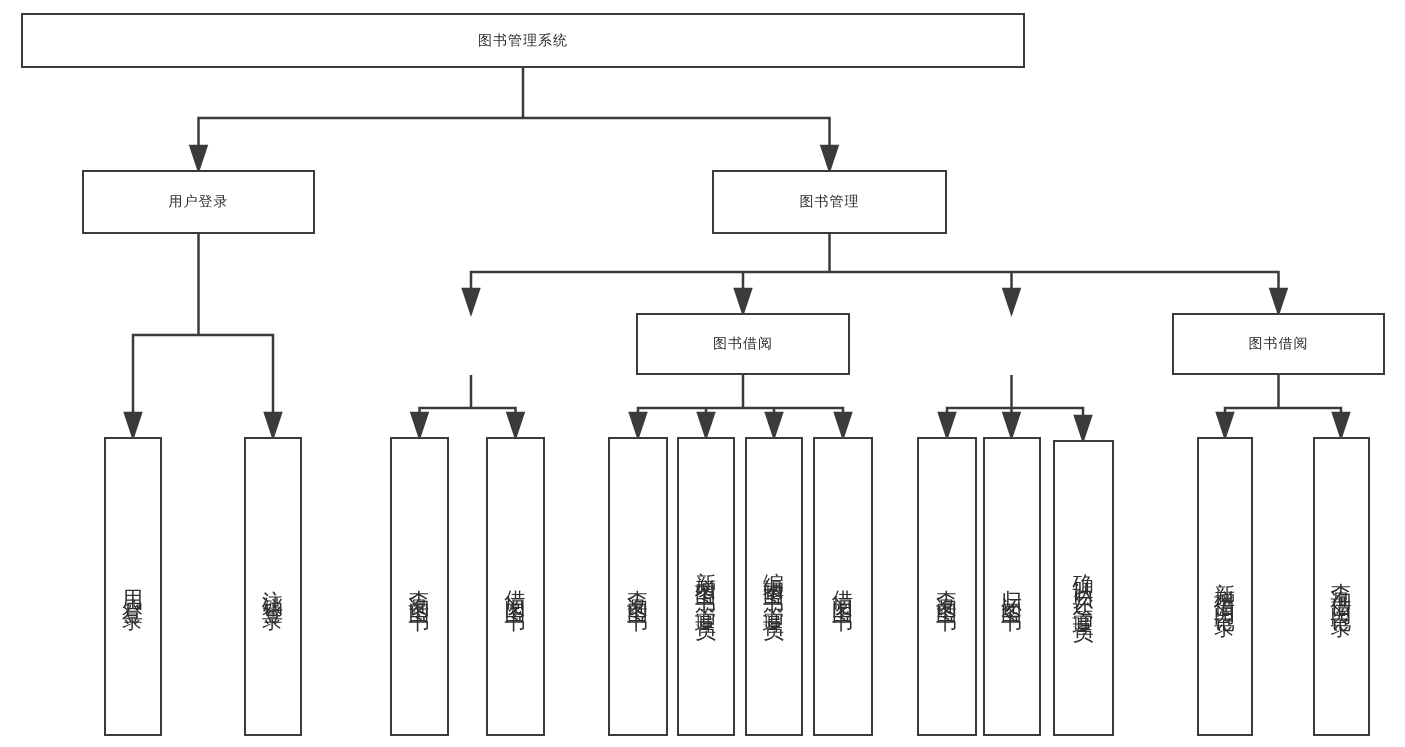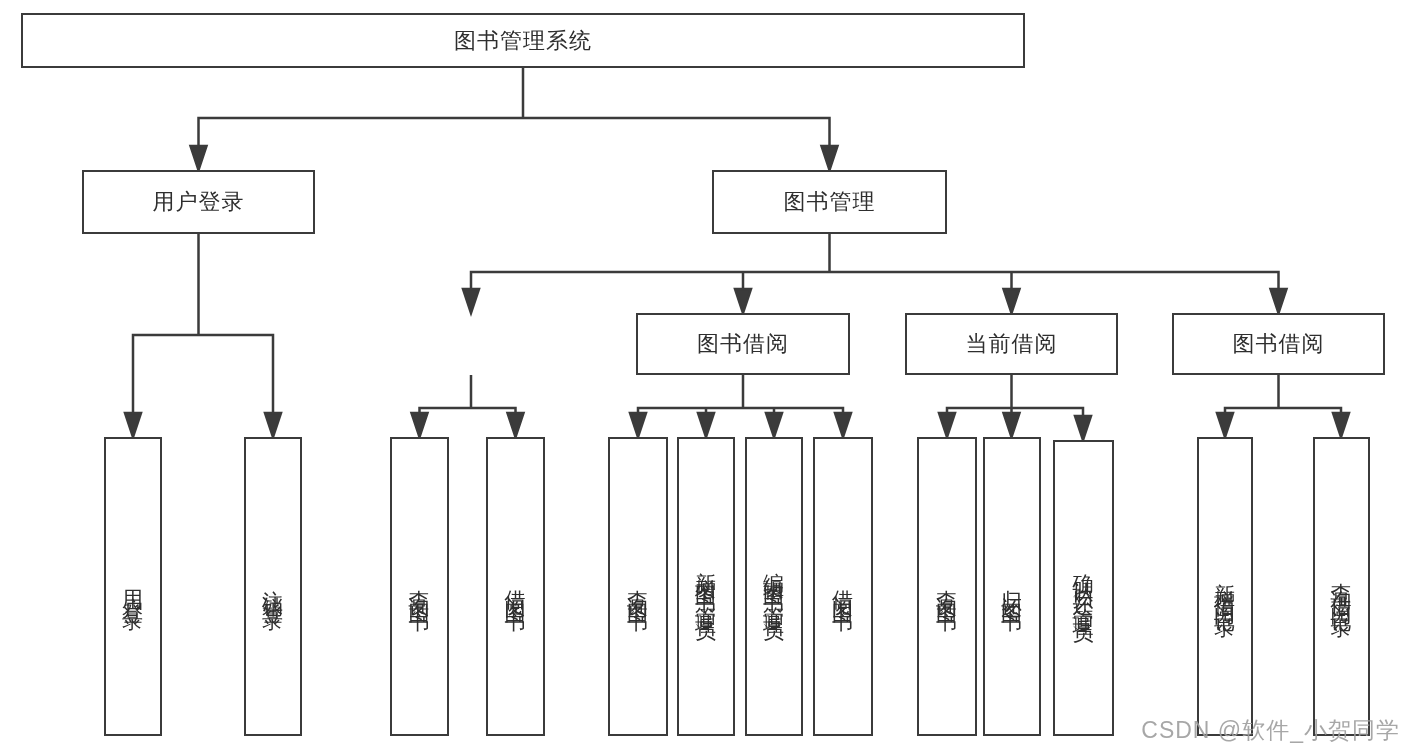--- a/index.html
+++ b/index.html
@@ -5,21 +5,21 @@
   html,body{margin:0;padding:0;background:#fff;}
   #canvas{
     position:relative;width:1405px;height:747px;background:#ffffff;overflow:hidden;
     font-family:"Liberation Sans",sans-serif;color:#2e2e2e;
   }
   #wires{position:absolute;left:0;top:0;width:1405px;height:747px;}
   .node{
     position:absolute;background:#ffffff;border:2px solid #3b3b3b;box-sizing:border-box;
     display:flex;align-items:center;justify-content:center;z-index:2;
   }
-  .node.h{font-size:22px;letter-spacing:1px;font-family:Liberation Mono, monospace;}
+  .node.h{font-size:14px;letter-spacing:1px;font-family:Liberation Mono, monospace;}
   .node.v span{
     writing-mode:vertical-rl;text-orientation:mixed;
     font-size:21px;line-height:1;letter-spacing:7px;
   }
   .watermark{
     position:absolute;right:5px;bottom:1px;z-index:6;
     font-size:23px;color:#9e9e9e;opacity:.9;letter-spacing:1px;white-space:nowrap;
   }
 </style>
 </head>
@@ -86,23 +86,20 @@
   <div class="node h" style="left:82px;top:170px;width:233px;height:64px">
     <span>用户登录</span>
   </div>
   <div class="node h" style="left:712px;top:170px;width:235px;height:64px">
     <span>图书管理</span>
   </div>
 
   <div class="node h" style="left:636px;top:313px;width:214px;height:62px">
     <span>图书借阅</span>
   </div>
-  <div class="node h" style="left:905px;top:313px;width:213px;height:62px">
-    <span>当前借阅</span>
-  </div>
   <div class="node h" style="left:1172px;top:313px;width:213px;height:62px">
     <span>图书借阅</span>
   </div>
 
   <div class="node v" style="left:104px;top:437px;width:58px;height:299px">
     <span>用户登录</span>
   </div>
   <div class="node v" style="left:244px;top:437px;width:58px;height:299px">
     <span>注销登录</span>
   </div>
@@ -137,15 +134,14 @@
     <span>确认归还（管理员）</span>
   </div>
 
   <div class="node v" style="left:1197px;top:437px;width:56px;height:299px">
     <span>新增借阅记录</span>
   </div>
   <div class="node v" style="left:1313px;top:437px;width:57px;height:299px">
     <span>查询借阅记录</span>
   </div>
 
-  <div class="watermark">CSDN @软件_小贺同学</div>
 
 </div>
 
 </body></html>

